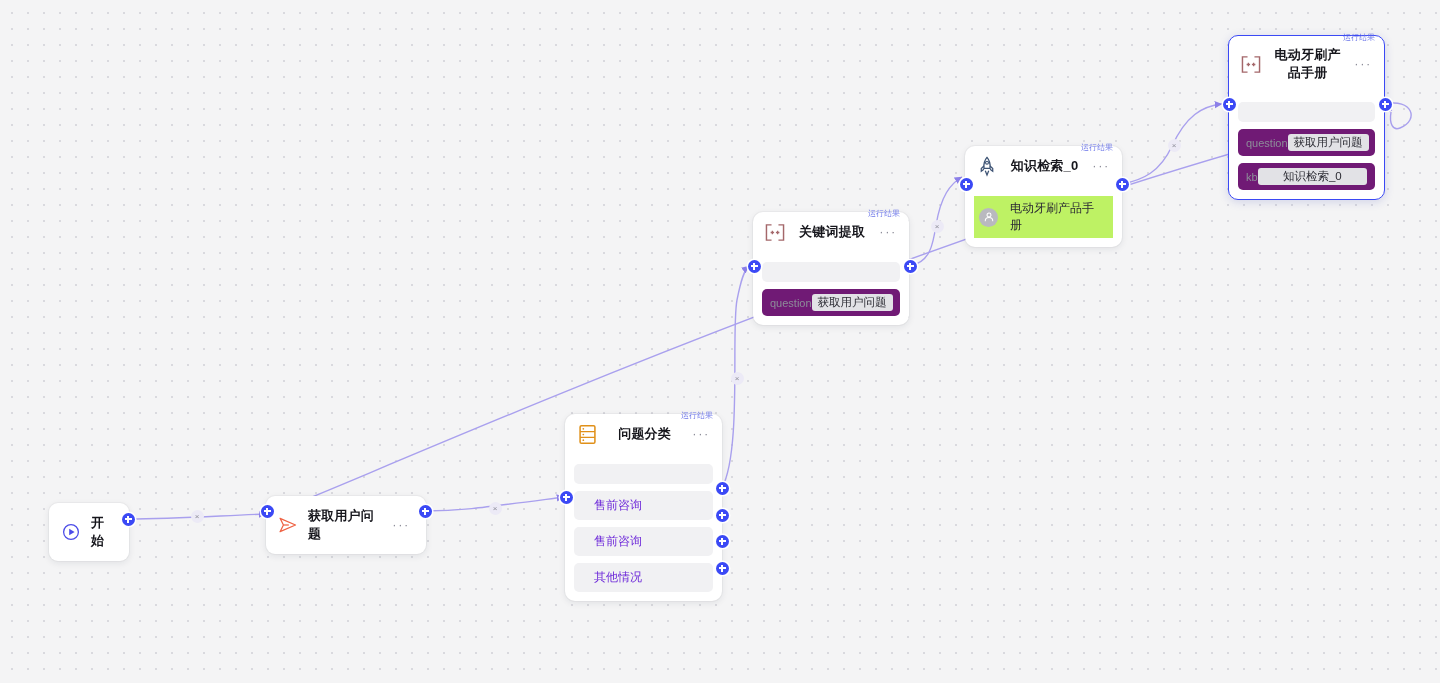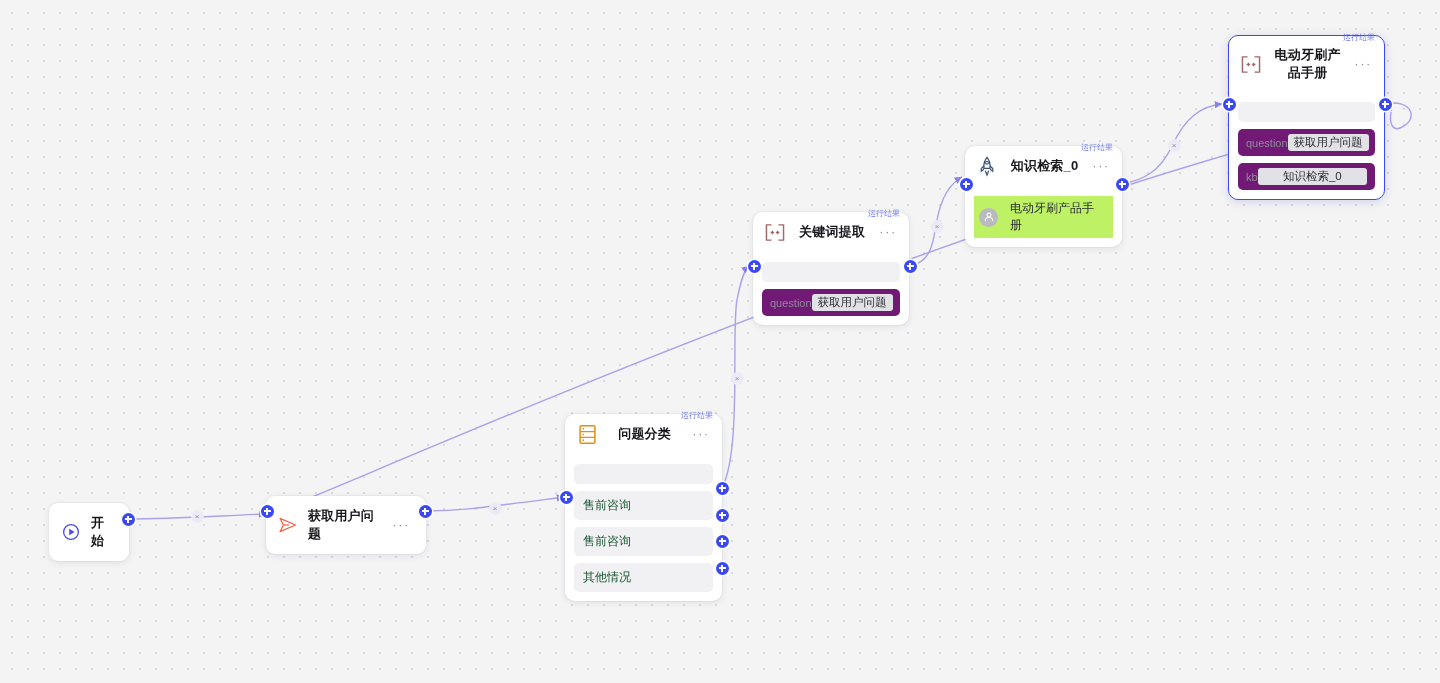--- a/index.html
+++ b/index.html
@@ -148,24 +148,24 @@
     background: #e2e2e6;
     border-radius: 3px;
     padding: 1px 6px;
     flex: 1 1 auto;
     text-align: center;
     white-space: nowrap;
   }
   .cat {
     background: #f1f1f3;
     border-radius: 5px;
-    padding: 6px 9px;
+    padding: 6px 20px;
     margin-bottom: 7px;
     font-size: 12px;
-    color: #14532d;
+    color: #6d28d9;
   }
   .cat:last-child { margin-bottom: 0; }
 
   .kb-item {
     display: flex;
     align-items: center;
     gap: 12px;
     background: #bef264;
     border-radius: 0;
     padding: 4px 9px 4px 5px;

